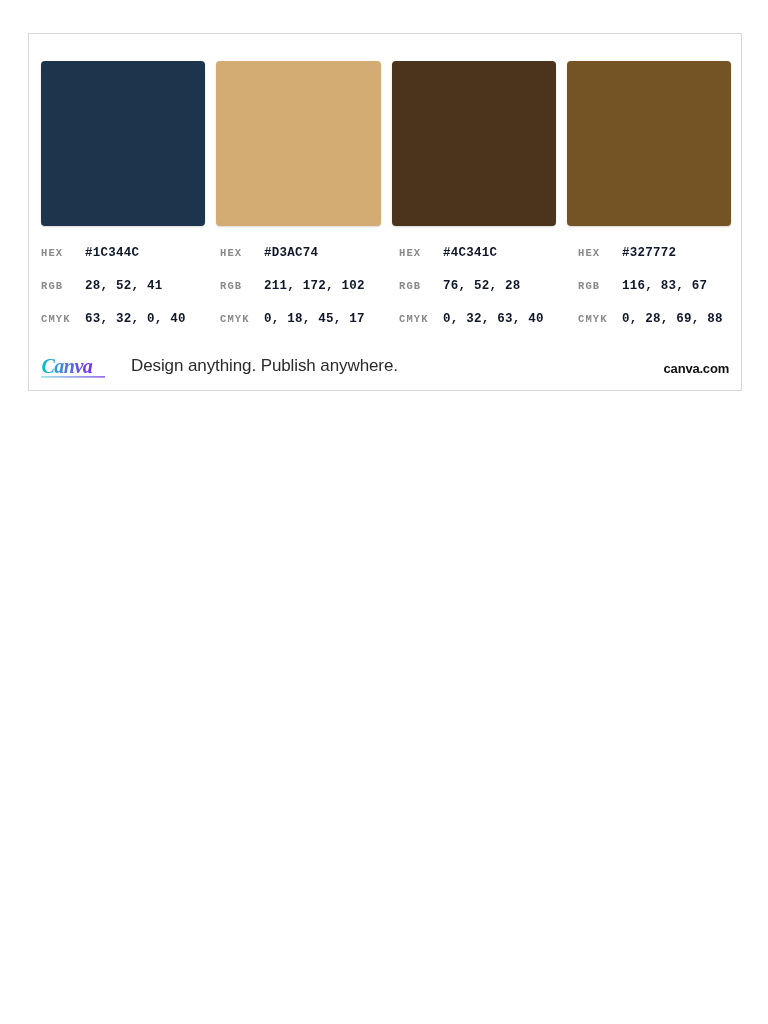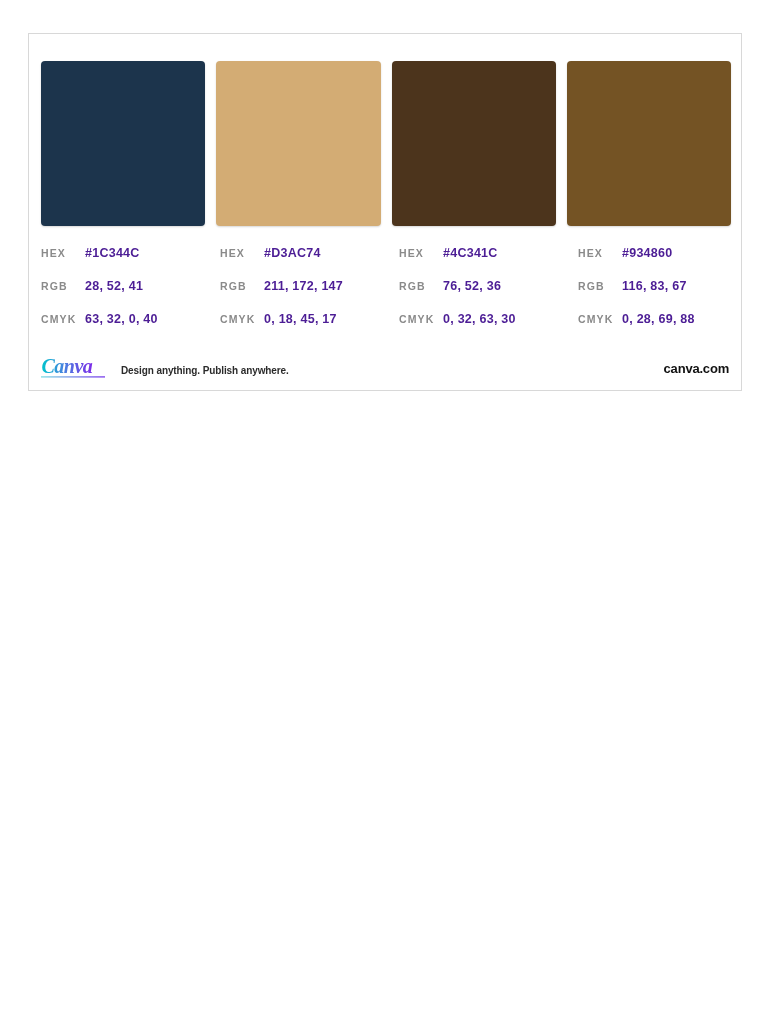--- a/index.html
+++ b/index.html
@@ -50,72 +50,73 @@
   }
 
   
   .info-row {
     position: absolute;
     left: 12px;
     top: 212px;
     width: 690px;
     display: flex;
     gap: 26px;
+    font-family: Liberation Mono, monospace;
   }
   .info-col {
     flex: 1 1 0;
     min-width: 0;
   }
   .info-line {
     display: flex;
     align-items: baseline;
     height: 33px;
     white-space: nowrap;
   }
   .info-key {
     color: #8a8a8a;
     font-size: 10.5px;
     font-weight: 700;
     letter-spacing: 1.1px;
     flex: 0 0 auto;
     min-width: 44px;
   }
   .info-val {
-    color: #4c1d95;
+    color: #0f172a;
     font-size: 12.5px;
     font-weight: 700;
     letter-spacing: 0.25px;
     flex: 0 0 auto;
   }
 
   
   .card-footer {
     position: absolute;
     left: 0;
     right: 0;
     bottom: 10px;
     height: 28px;
   }
   .brand-group {
     position: absolute;
     left: 12px;
     bottom: 0;
     display: flex;
     align-items: flex-end;
-    gap: 16px;
+    gap: 26px;
   }
   .canva-logo {
     display: block;
     width: 64px;
     height: 26px;
   }
   .tagline {
     color: #2b2b2b;
-    font-size: 10px;
-    font-weight: 700;
+    font-size: 17px;
+    font-weight: 400;
     letter-spacing: -0.1px;
     padding-bottom: 4px;
     white-space: nowrap;
   }
   .canva-url {
     position: absolute;
     right: 12px;
     bottom: 4px;
     color: #111111;
     font-size: 13px;
@@ -162,47 +163,47 @@
       </div>
     </div>
 
     <div class="info-col">
       <div class="info-line">
         <span class="info-key">HEX</span>
         <span class="info-val">#D3AC74</span>
       </div>
       <div class="info-line">
         <span class="info-key">RGB</span>
-        <span class="info-val">211, 172, 147</span>
+        <span class="info-val">211, 172, 102</span>
       </div>
       <div class="info-line">
         <span class="info-key">CMYK</span>
         <span class="info-val">0, 18, 45, 17</span>
       </div>
     </div>
 
     <div class="info-col">
       <div class="info-line">
         <span class="info-key">HEX</span>
         <span class="info-val">#4C341C</span>
       </div>
       <div class="info-line">
         <span class="info-key">RGB</span>
-        <span class="info-val">76, 52, 36</span>
-      </div>
-      <div class="info-line">
-        <span class="info-key">CMYK</span>
-        <span class="info-val">0, 32, 63, 30</span>
-      </div>
-    </div>
-
-    <div class="info-col">
-      <div class="info-line">
-        <span class="info-key">HEX</span>
-        <span class="info-val">#934860</span>
+        <span class="info-val">76, 52, 28</span>
+      </div>
+      <div class="info-line">
+        <span class="info-key">CMYK</span>
+        <span class="info-val">0, 32, 63, 40</span>
+      </div>
+    </div>
+
+    <div class="info-col">
+      <div class="info-line">
+        <span class="info-key">HEX</span>
+        <span class="info-val">#327772</span>
       </div>
       <div class="info-line">
         <span class="info-key">RGB</span>
         <span class="info-val">116, 83, 67</span>
       </div>
       <div class="info-line">
         <span class="info-key">CMYK</span>
         <span class="info-val">0, 28, 69, 88</span>
       </div>
     </div>

